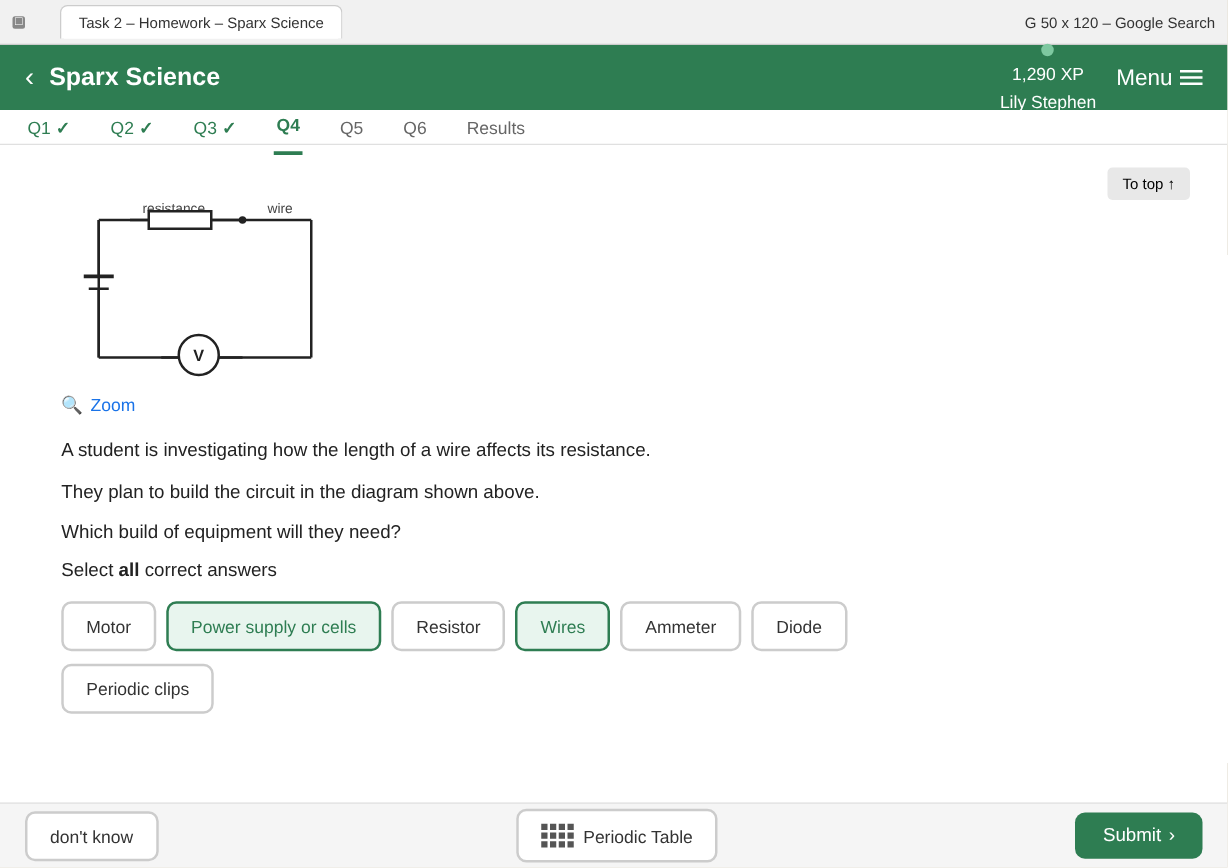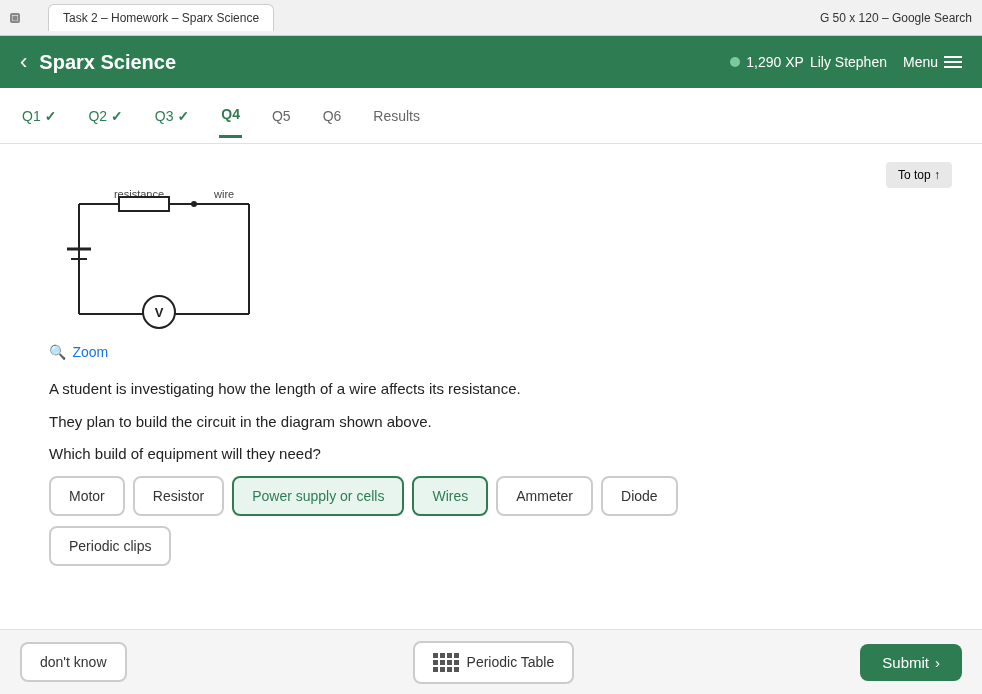--- a/index.html
+++ b/index.html
@@ -80,29 +80,30 @@
     .header-right {
       display: flex;
       align-items: center;
       gap: 16px;
     }
     .header-xp {
       display: flex;
       align-items: center;
       gap: 6px;
       font-size: 14px;
+      flex-direction: column;
     }
     .xp-dot {
       width: 10px;
       height: 10px;
       background: #7ec8a0;
       border-radius: 50%;
     }
     .header-menu {
-      font-size: 14px;
+      font-size: 18px;
       display: flex;
       align-items: center;
       gap: 6px;
       cursor: pointer;
     }
     .menu-icon {
       display: flex;
       flex-direction: column;
       gap: 3px;
     }
@@ -113,21 +114,21 @@
       background: white;
     }
 
     
     .nav-tabs {
       display: flex;
       align-items: center;
       padding: 0 20px;
       background: white;
       border-bottom: 1px solid #e0e0e0;
-      height: 56px;
+      height: 28px;
       gap: 28px;
     }
     .nav-tab {
       font-size: 14px;
       color: #666;
       cursor: pointer;
       padding: 0 2px;
       height: 44px;
       display: flex;
       align-items: center;
@@ -235,21 +236,21 @@
       color: #2e7d52;
     }
 
     
     .bottom-bar {
       background: #f5f5f5;
       border-top: 1px solid #e0e0e0;
       display: flex;
       align-items: center;
       padding: 18px 20px;
-      height: 65px;
+      height: 52px;
       justify-content: space-between;
       gap: 36px;
     }
 
     .dont-know-btn {
       padding: 10px 18px;
       border: 2px solid #ccc;
       border-radius: 8px;
       background: white;
       font-size: 14px;
@@ -400,30 +401,33 @@
 
     <a class="zoom-link">
       <span>🔍</span>
       <span>Zoom</span>
     </a>
 
     <p class="question-text">A student is investigating how the length of a wire affects its resistance.</p>
     <p class="question-text">They plan to build the circuit in the diagram shown above.</p>
     <p class="question-text">Which build of equipment will they need?</p>
 
+    <p class="select-label">
+      Select <strong>all</strong> correct answers
+    </p>
 
     <div class="answer-row">
       <button class="answer-btn">
         <span>Motor</span>
       </button>
+      <button class="answer-btn selected-green">
+        <span>Power supply or cells</span>
+      </button>
       <button class="answer-btn">
         <span>Resistor</span>
-      </button>
-      <button class="answer-btn selected-green">
-        <span>Power supply or cells</span>
       </button>
       <button class="answer-btn selected-green">
         <span>Wires</span>
       </button>
       <button class="answer-btn">
         <span>Ammeter</span>
       </button>
       <button class="answer-btn">
         <span>Diode</span>
       </button>

